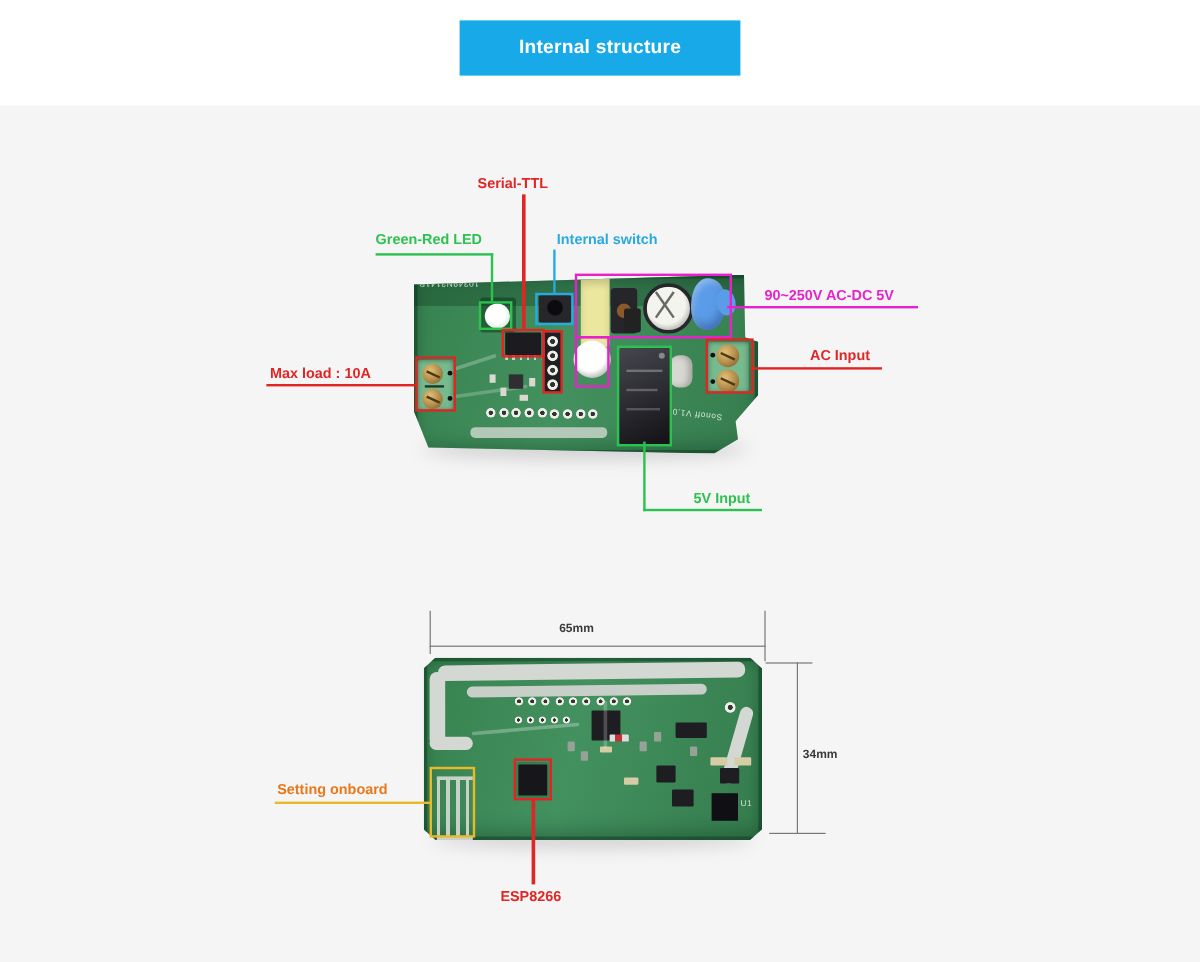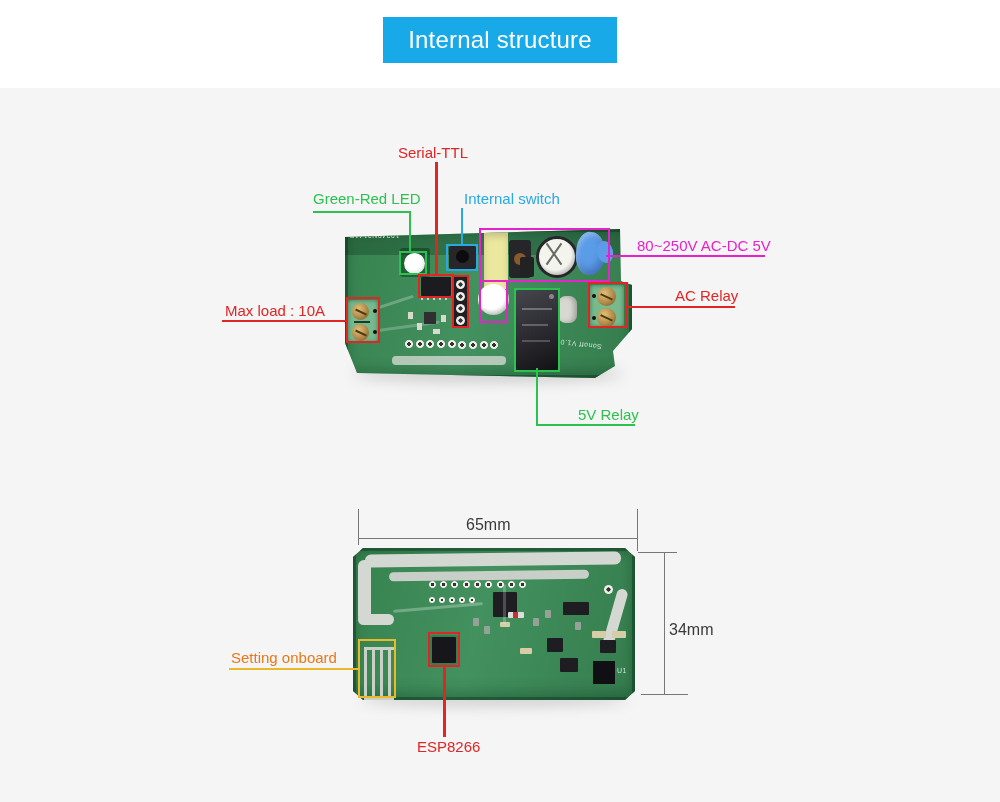--- a/index.html
+++ b/index.html
@@ -3,25 +3,25 @@
 <meta charset="utf-8">
 <style>
   html,body{margin:0;padding:0;background:#fff;}
   #canvas{position:relative;width:1000px;height:802px;background:#ffffff;overflow:hidden;
           font-family:"Liberation Sans","DejaVu Sans",sans-serif;}
   .abs{position:absolute;}
   .photo-bg{left:0;top:88px;width:1000px;height:714px;background:#f5f5f6;}
   
   .banner{left:383px;top:17px;width:234px;height:46px;background:#18a9e9;display:flex;
           align-items:center;justify-content:center;}
-  .banner span{color:#fff;font-size:24px;font-weight:400;letter-spacing:.2px;}
+  .banner span{color:#fff;font-size:16px;font-weight:700;letter-spacing:.2px;}
   
-  .lbl{font-size:15px;font-weight:400;white-space:nowrap;line-height:14px;}
+  .lbl{font-size:12px;font-weight:700;white-space:nowrap;line-height:14px;}
   .red{color:#e02525;} .grn{color:#2bc24f;} .cyn{color:#29a9e2;} .mag{color:#e623cb;}
-  .org{color:#e87818;} .dimtxt{color:#3a3a3a;font-weight:400;font-size:16px;}
+  .org{color:#e87818;} .dimtxt{color:#3a3a3a;font-weight:700;font-size:10px;}
   .ln-red{background:#e02525;} .ln-grn{background:#2bc24f;} .ln-cyn{background:#29a9e2;}
   .ln-mag{background:#e623cb;} .ln-gold{background:#e9b929;} .ln-dim{background:#777;}
   .bx{border-style:solid;border-width:2px;background:transparent;}
   .bx-red{border-color:#e02525;} .bx-grn{border-color:#2bc24f;} .bx-cyn{border-color:#29a9e2;}
   .bx-mag{border-color:#e623cb;} .bx-gold{border-color:#e9b929;}
   
   .pcb{background:linear-gradient(105deg,#37824f 0%,#43915f 45%,#357c4d 100%);
        box-shadow:inset 0 0 0 3px rgba(5,45,25,.38), inset 0 -8px 14px rgba(0,35,18,.28),
                   inset 0 6px 10px rgba(0,35,18,.18);}
   .pcb1{left:345px;top:229px;width:287px;height:149px;
@@ -145,24 +145,24 @@
   <div class="abs ln-cyn" style="left:461px;top:208px;width:2px;height:36px;"></div>
   <div class="abs ln-mag" style="left:606px;top:255px;width:159px;height:2px;"></div>
   <div class="abs ln-red" style="left:626px;top:306px;width:109px;height:2px;"></div>
   <div class="abs ln-red" style="left:222px;top:320px;width:124px;height:2px;"></div>
   <div class="abs ln-grn" style="left:536px;top:368px;width:2px;height:58px;"></div>
   <div class="abs ln-grn" style="left:536px;top:424px;width:99px;height:2px;"></div>
 
   <div class="abs lbl red" style="left:398px;top:146px;">Serial-TTL</div>
   <div class="abs lbl grn" style="left:313px;top:192px;">Green-Red LED</div>
   <div class="abs lbl cyn" style="left:464px;top:192px;">Internal switch</div>
-  <div class="abs lbl mag" style="left:637px;top:239px;">80~250V AC-DC 5V</div>
-  <div class="abs lbl red" style="left:675px;top:289px;">AC Relay</div>
+  <div class="abs lbl mag" style="left:637px;top:239px;">90~250V AC-DC 5V</div>
+  <div class="abs lbl red" style="left:675px;top:289px;">AC Input</div>
   <div class="abs lbl red" style="left:225px;top:304px;">Max load : 10A</div>
-  <div class="abs lbl grn" style="left:578px;top:408px;">5V Relay</div>
+  <div class="abs lbl grn" style="left:578px;top:408px;">5V Input</div>
 
   <div class="abs board-shadow" style="left:360px;top:692px;width:268px;height:14px;"></div>
 
   <div class="abs pcb pcb2">
 
     <div class="abs shield" style="left:12px;top:5px;width:256px;height:13px;transform:rotate(-.7deg);"></div>
     <div class="abs shield" style="left:36px;top:23px;width:200px;height:9px;background:#c8cfc8;transform:rotate(-.7deg);"></div>
     <div class="abs shield" style="left:5px;top:12px;width:13px;height:62px;"></div>
     <div class="abs shield" style="left:5px;top:66px;width:36px;height:11px;"></div>
     <div class="abs shield" style="left:256px;top:40px;width:11px;height:66px;transform:rotate(16deg);"></div>

